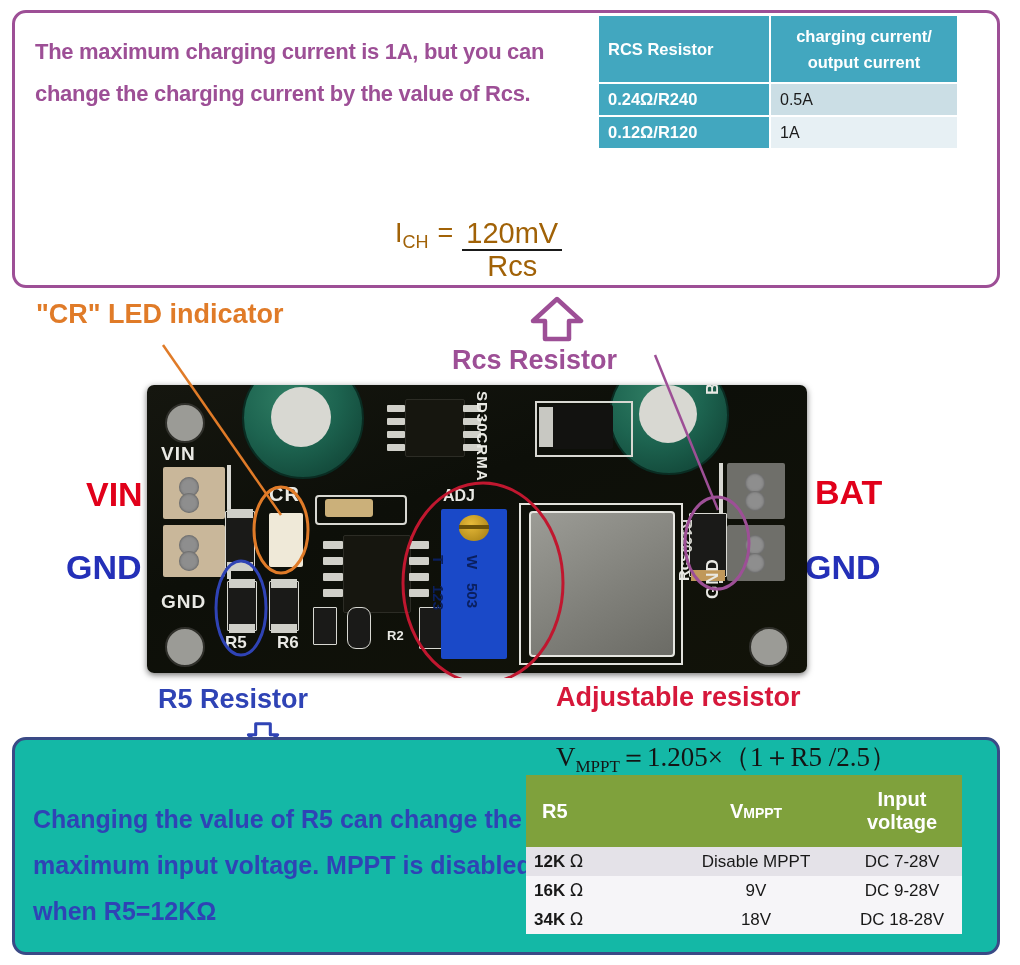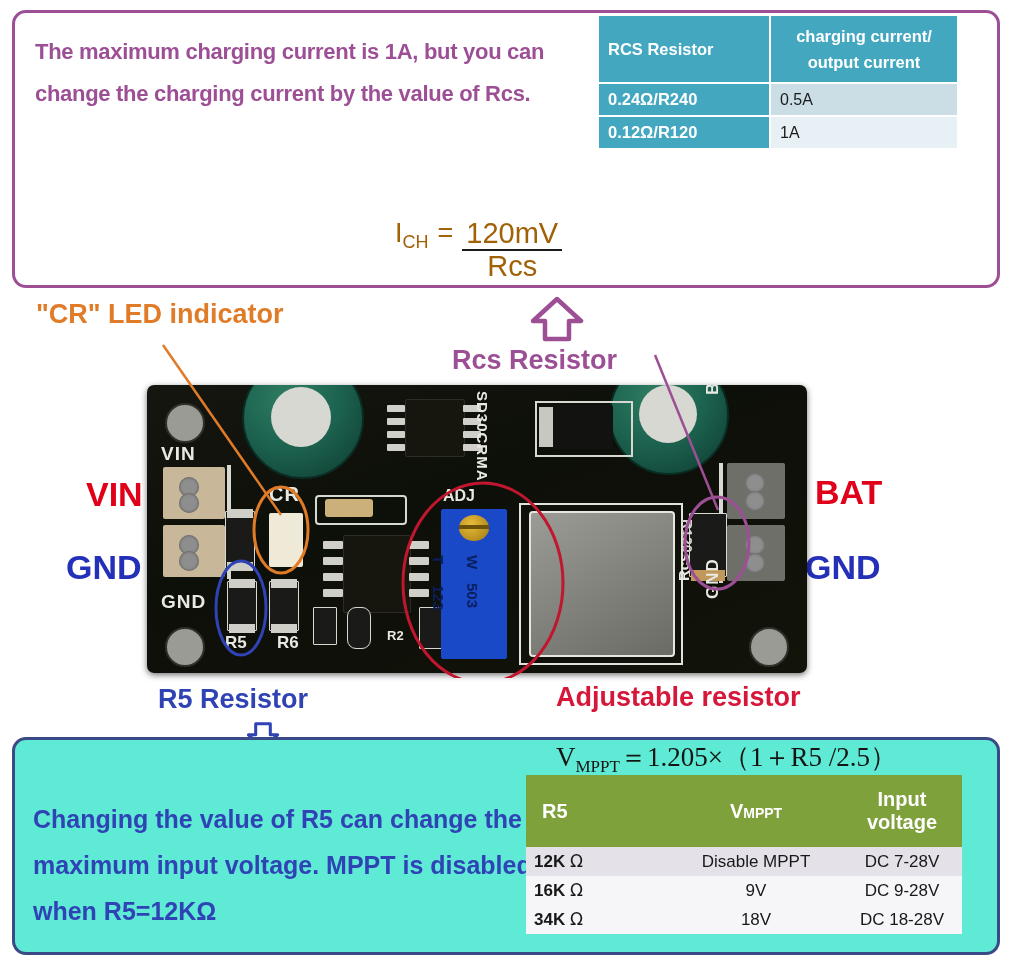--- a/index.html
+++ b/index.html
@@ -93,21 +93,21 @@
   .ic{position:absolute;background:#16160f;border:1px solid #2c2c25;border-radius:2px;}
   .pin{position:absolute;background:#d0d0c9;border-radius:1px;}
   .ind{position:absolute;background:linear-gradient(150deg,#9c9c96,#7e7e78 60%,#6b6b65);
        border:2px solid #e6e6e0;border-radius:4px;}
   .trim{position:absolute;background:#1a49c8;border-radius:2px;}
   .trimscrew{position:absolute;background:radial-gradient(circle at 40% 35%,#e8bb3a,#a07a10);border-radius:50%;}
 
   
   #bottom-panel{
     position:absolute;left:12px;top:737px;width:988px;height:218px;
-    border:3px solid #3A4A86;border-radius:14px;background:#5eead4;
+    border:3px solid #3A4A86;border-radius:14px;background:#14b8a6;
     box-sizing:border-box;
   }
   #bottom-text{
     position:absolute;left:18px;top:56px;width:520px;
     color:#2F43B5;font-weight:bold;font-size:25px;line-height:46px;
   }
   #formula-vmppt{
     position:absolute;left:556px;top:739px;
     font-family:"Liberation Serif", serif;font-size:27px;color:#141414;
     white-space:nowrap;

